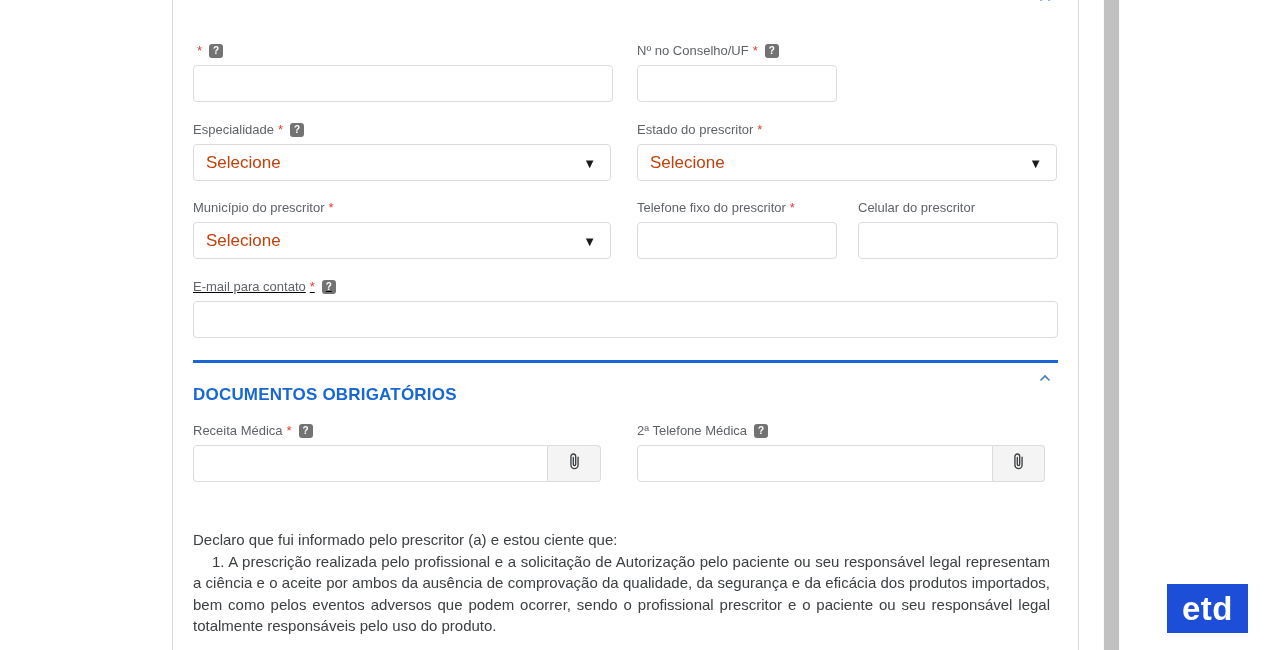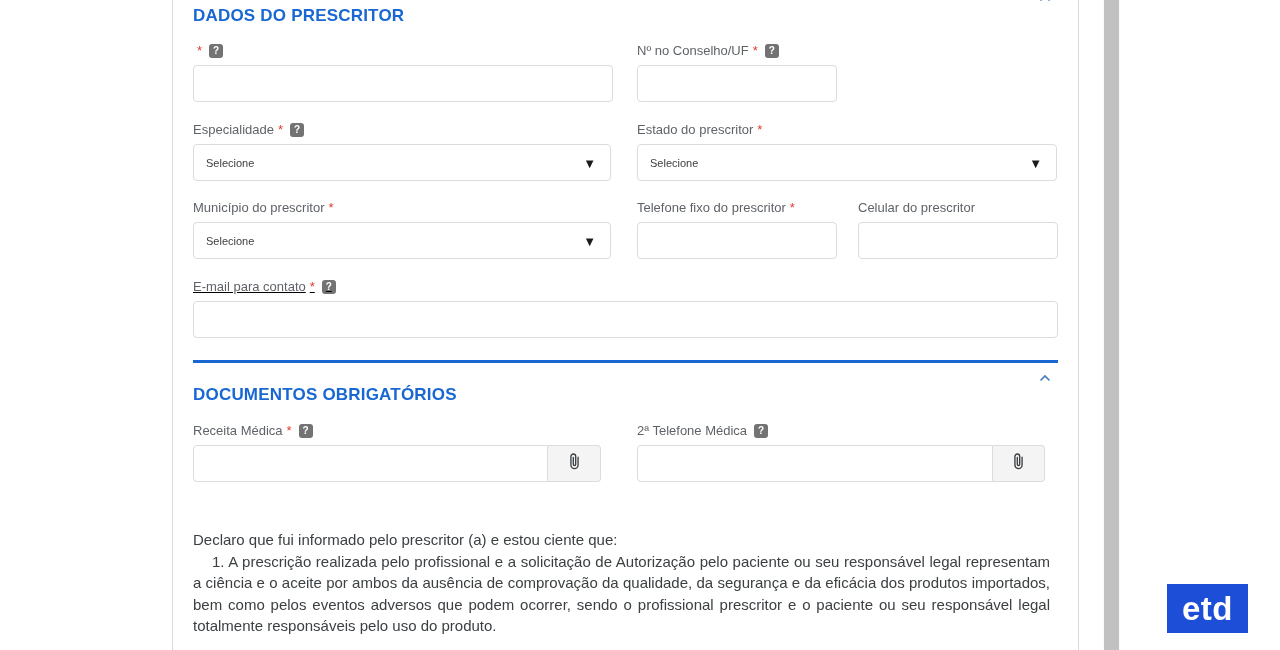--- a/index.html
+++ b/index.html
@@ -105,22 +105,22 @@
     height: 37px;
     border: 1px solid #dadce0;
     border-radius: 4px;
     background: #ffffff;
     display: flex;
     align-items: center;
     padding: 0 34px 0 12px;
     cursor: pointer;
   }
   .select-placeholder {
-    color: #404040;
-    font-size: 11px;
+    color: #c2410c;
+    font-size: 17px;
   }
   .select-arrow {
     position: absolute;
     right: 14px;
     top: 50%;
     transform: translateY(-50%);
     font-size: 13px;
     color: #1b1b1b;
     pointer-events: none;
   }
@@ -192,21 +192,20 @@
   }
 </style>
 </head>
 <body>
 
 <div class="frame">
 
   <div class="panel-border left"></div>
   <div class="panel-border right"></div>
 
-  <h2 class="section-title" style="top:6px;">DADOS DO PRESCRITOR</h2>
 
   <div class="chevron-btn" style="left:1035px; top:-10px;">
     <span>
       <svg width="16" height="16" viewBox="0 0 24 24">
           <path d="M6 15l6-6 6 6" stroke="#4a7bbd" stroke-width="2.6" fill="none" stroke-linecap="round"></path>
         </svg>
     </span>
   </div>
 
   <div class="field" style="left:193px; top:43px; width:420px;">

